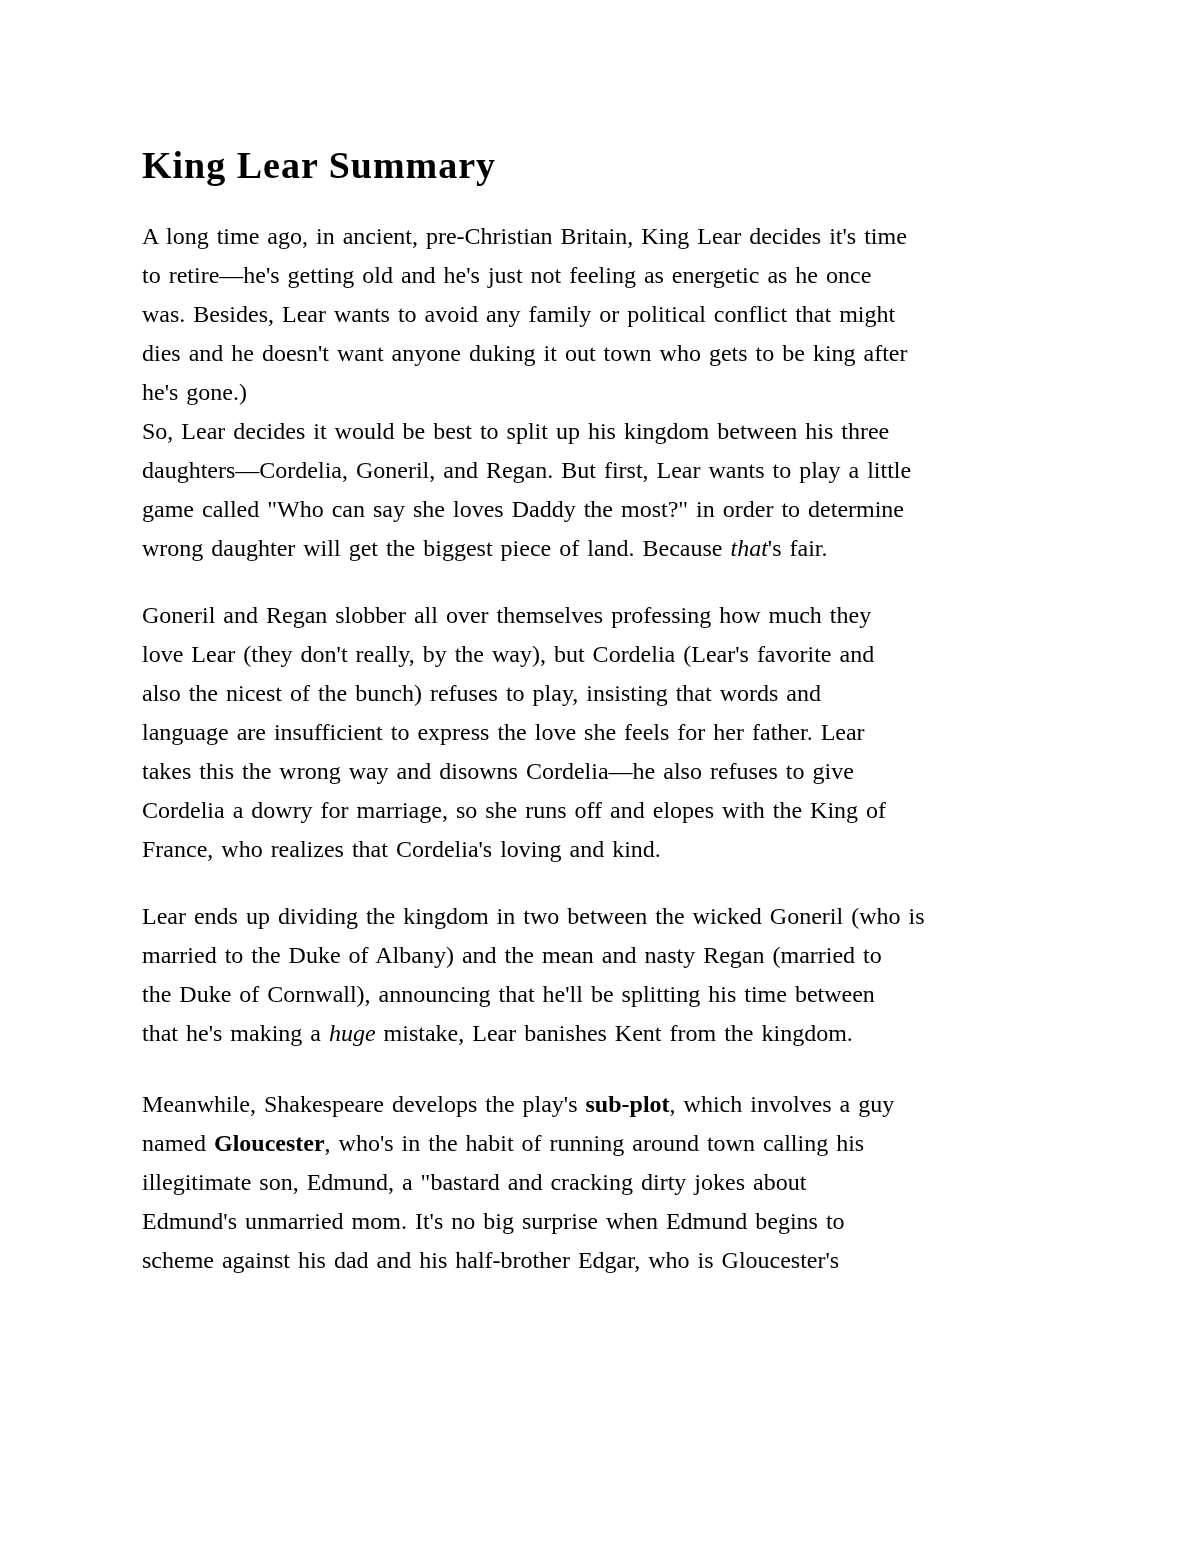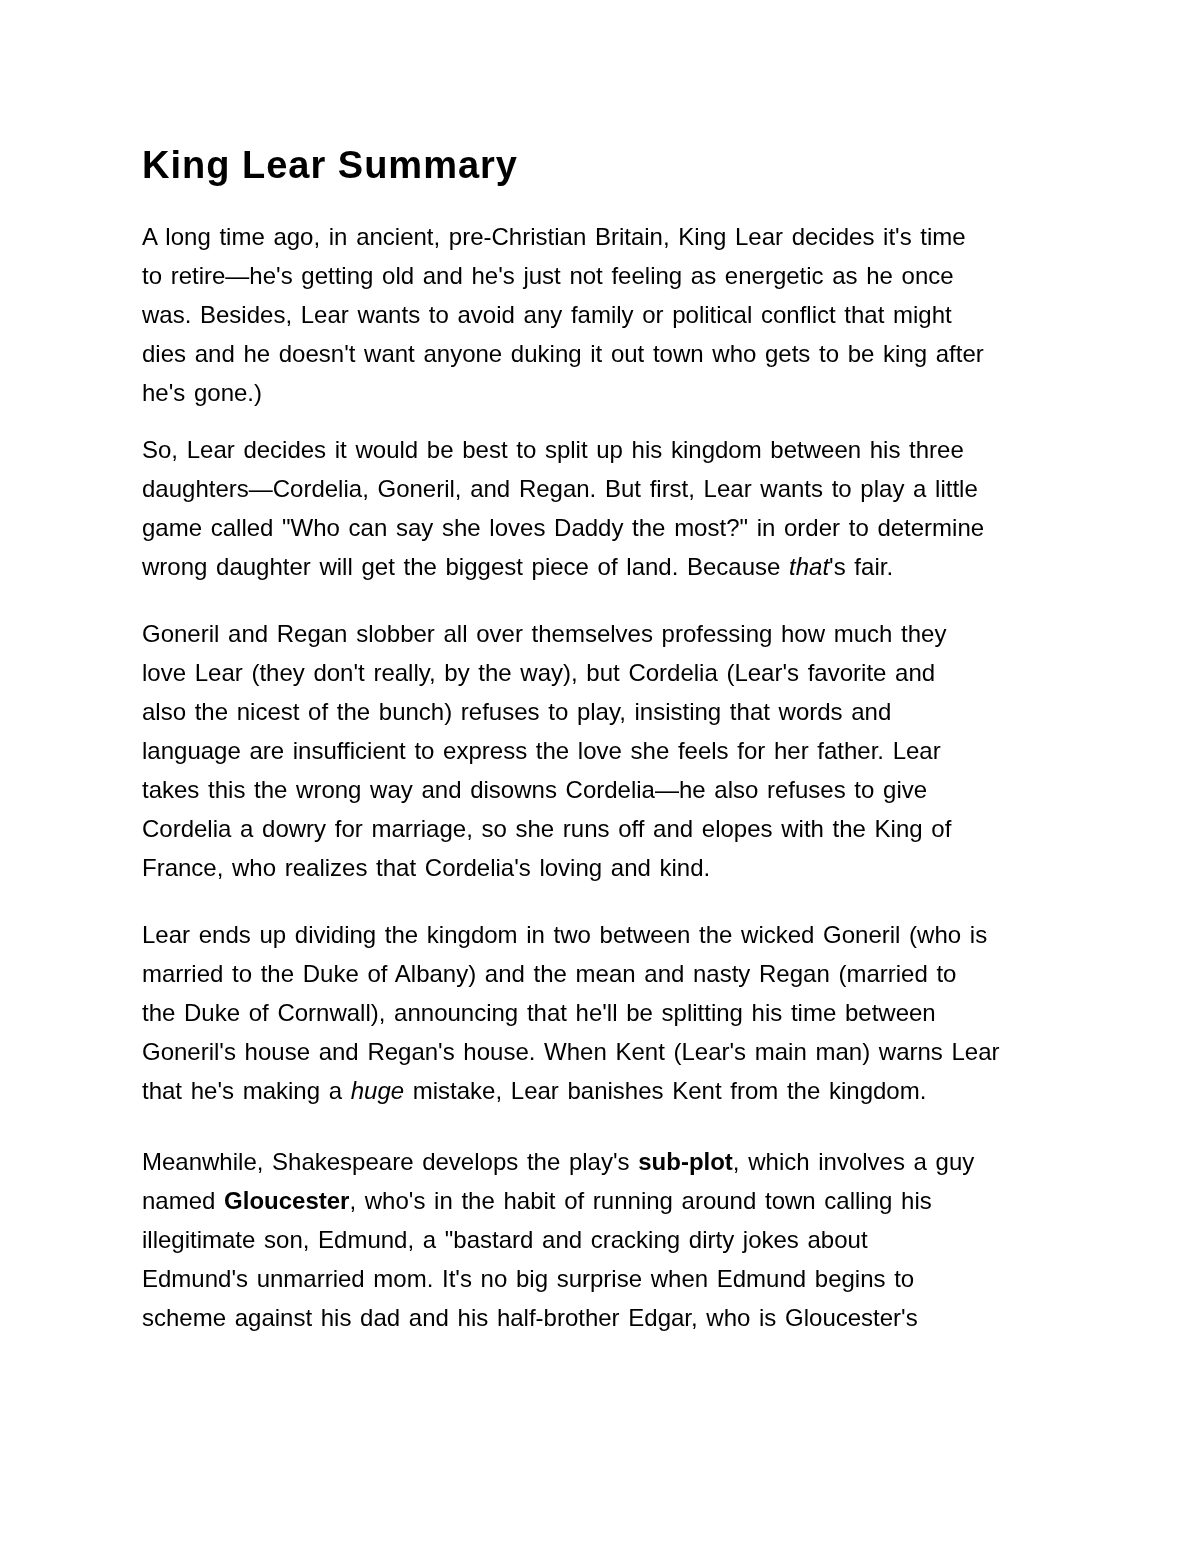--- a/index.html
+++ b/index.html
@@ -6,21 +6,21 @@
     margin: 0;
     padding: 0;
     background: #ffffff;
   }
   .page {
     position: relative;
     width: 1200px;
     height: 1553px;
     background: #ffffff;
     overflow: hidden;
-    font-family: Liberation Sans, sans-serif;
+    font-family: Liberation Serif, serif;
     color: #000000;
   }
   .content {
     position: absolute;
     left: 142px;
     top: 143px;
     width: 940px;
   }
   .doc-title {
     font-size: 38px;
@@ -32,21 +32,21 @@
   }
   .doc-body {
     font-size: 24px;
     line-height: 39px;
     word-spacing: 2px;
     letter-spacing: 0px;
   }
   .paragraph { margin: 0; }
   .paragraph .line { white-space: nowrap; }
   
-  .paragraph.p0 { margin-bottom: 18px; }
+  .paragraph.p0 { margin-bottom: 0; }
   .paragraph.p1 { margin-bottom: 28px; }
   .paragraph.p2 { margin-bottom: 28px; }
   .paragraph.p3 { margin-bottom: 32px; }
   .paragraph.p4 { margin-bottom: 0; }
   .seg-bold { font-weight: bold; }
   .seg-italic { font-style: italic; }
 </style>
 </head>
 <body>
 
@@ -73,21 +73,20 @@
           <div class="line"><span>also the nicest of the bunch) refuses to play, insisting that words and</span></div>
           <div class="line"><span>language are insufficient to express the love she feels for her father. Lear</span></div>
           <div class="line"><span>takes this the wrong way and disowns Cordelia—he also refuses to give</span></div>
           <div class="line"><span>Cordelia a dowry for marriage, so she runs off and elopes with the King of</span></div>
           <div class="line"><span>France, who realizes that Cordelia's loving and kind.</span></div>
         </div>
         <div class="paragraph p3">
           <div class="line"><span>Lear ends up dividing the kingdom in two between the wicked Goneril (who is</span></div>
           <div class="line"><span>married to the Duke of Albany) and the mean and nasty Regan (married to</span></div>
           <div class="line"><span>the Duke of Cornwall), announcing that he'll be splitting his time between</span></div>
-          <div class="line"><span>Goneril's house and Regan's house. When Kent (Lear's main man) warns Lear</span></div>
           <div class="line"><span>that he's making a </span><span class="seg-italic">huge</span><span> mistake, Lear banishes Kent from the kingdom.</span></div>
         </div>
         <div class="paragraph p4">
           <div class="line"><span>Meanwhile, Shakespeare develops the play's </span><span class="seg-bold">sub-plot</span><span>, which involves a guy</span></div>
           <div class="line"><span>named </span><span class="seg-bold">Gloucester</span><span>, who's in the habit of running around town calling his</span></div>
           <div class="line"><span>illegitimate son, Edmund, a "bastard and cracking dirty jokes about</span></div>
           <div class="line"><span>Edmund's unmarried mom. It's no big surprise when Edmund begins to</span></div>
           <div class="line"><span>scheme against his dad and his half-brother Edgar, who is Gloucester's</span></div>
         </div>
       </div>

